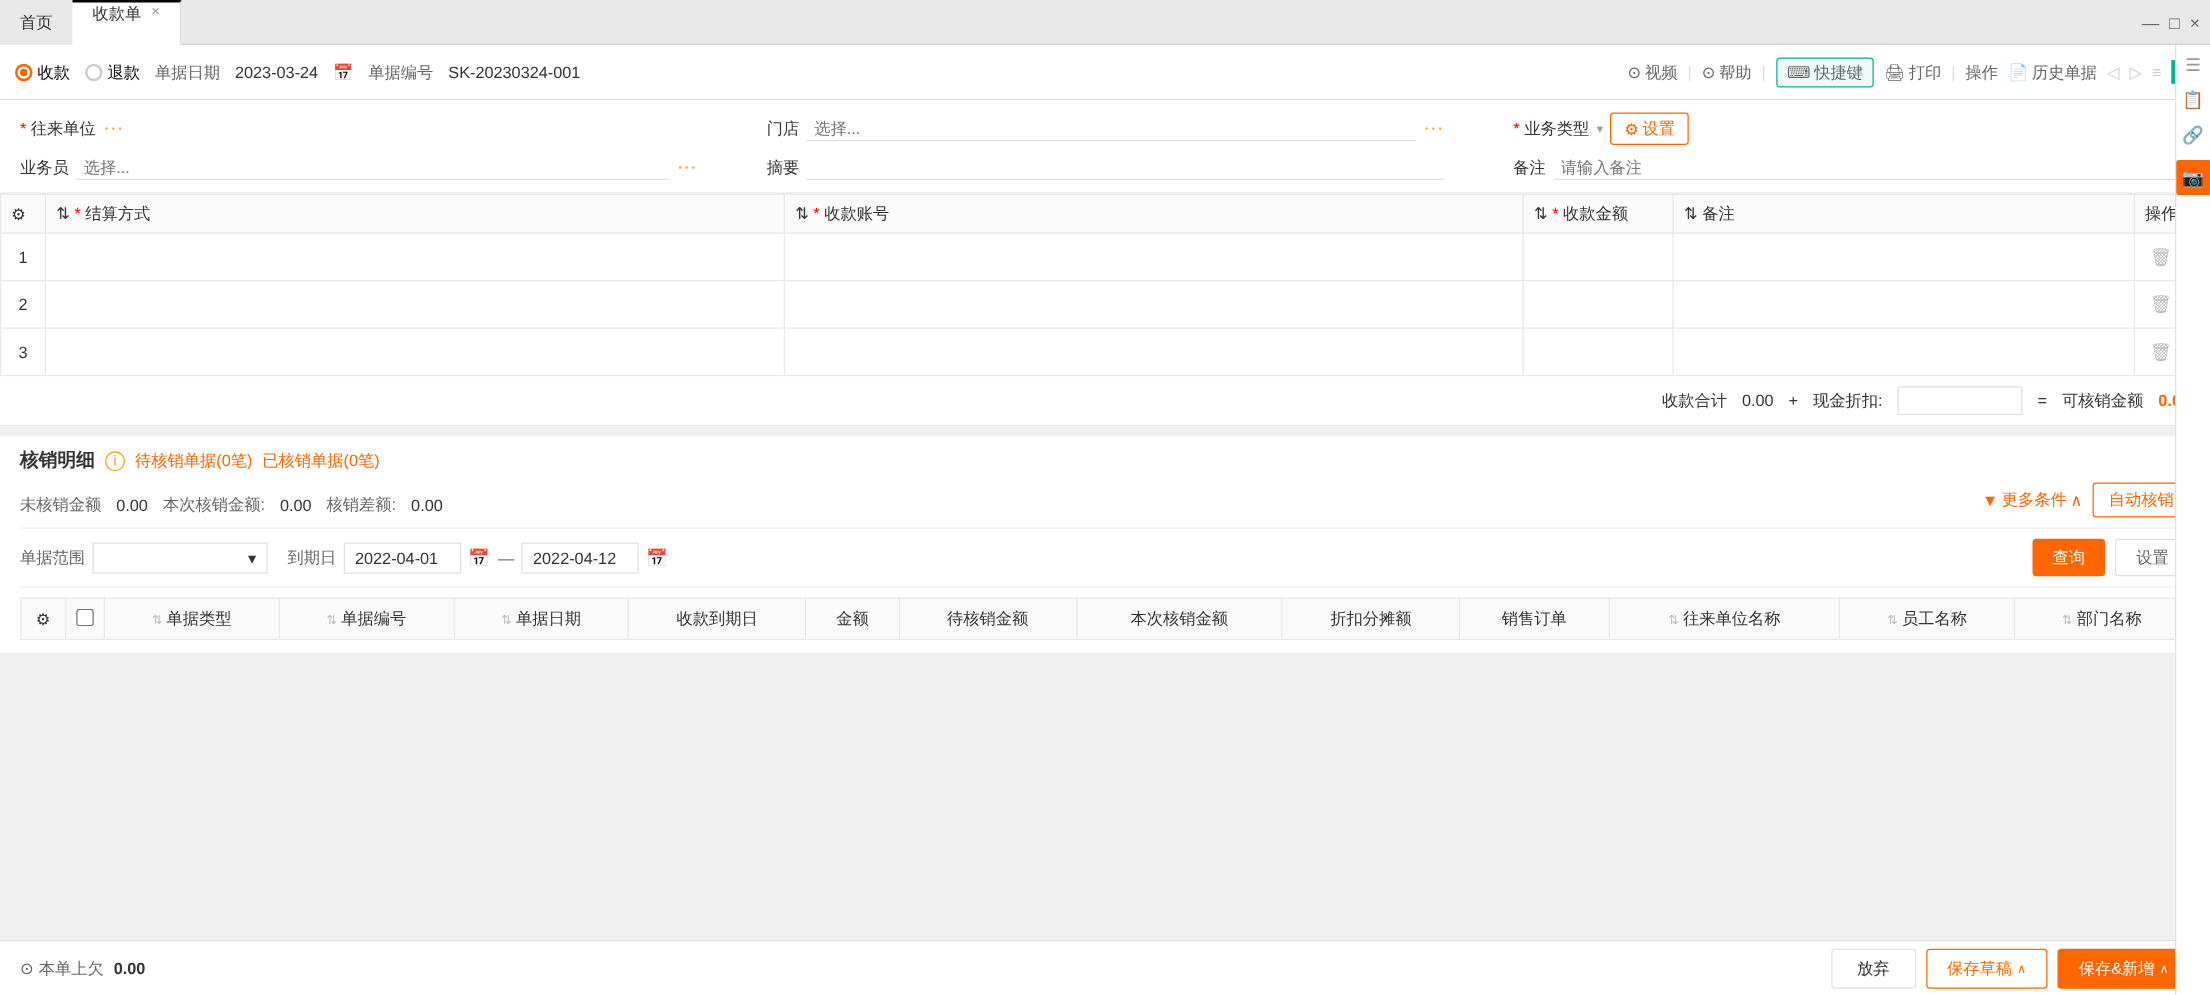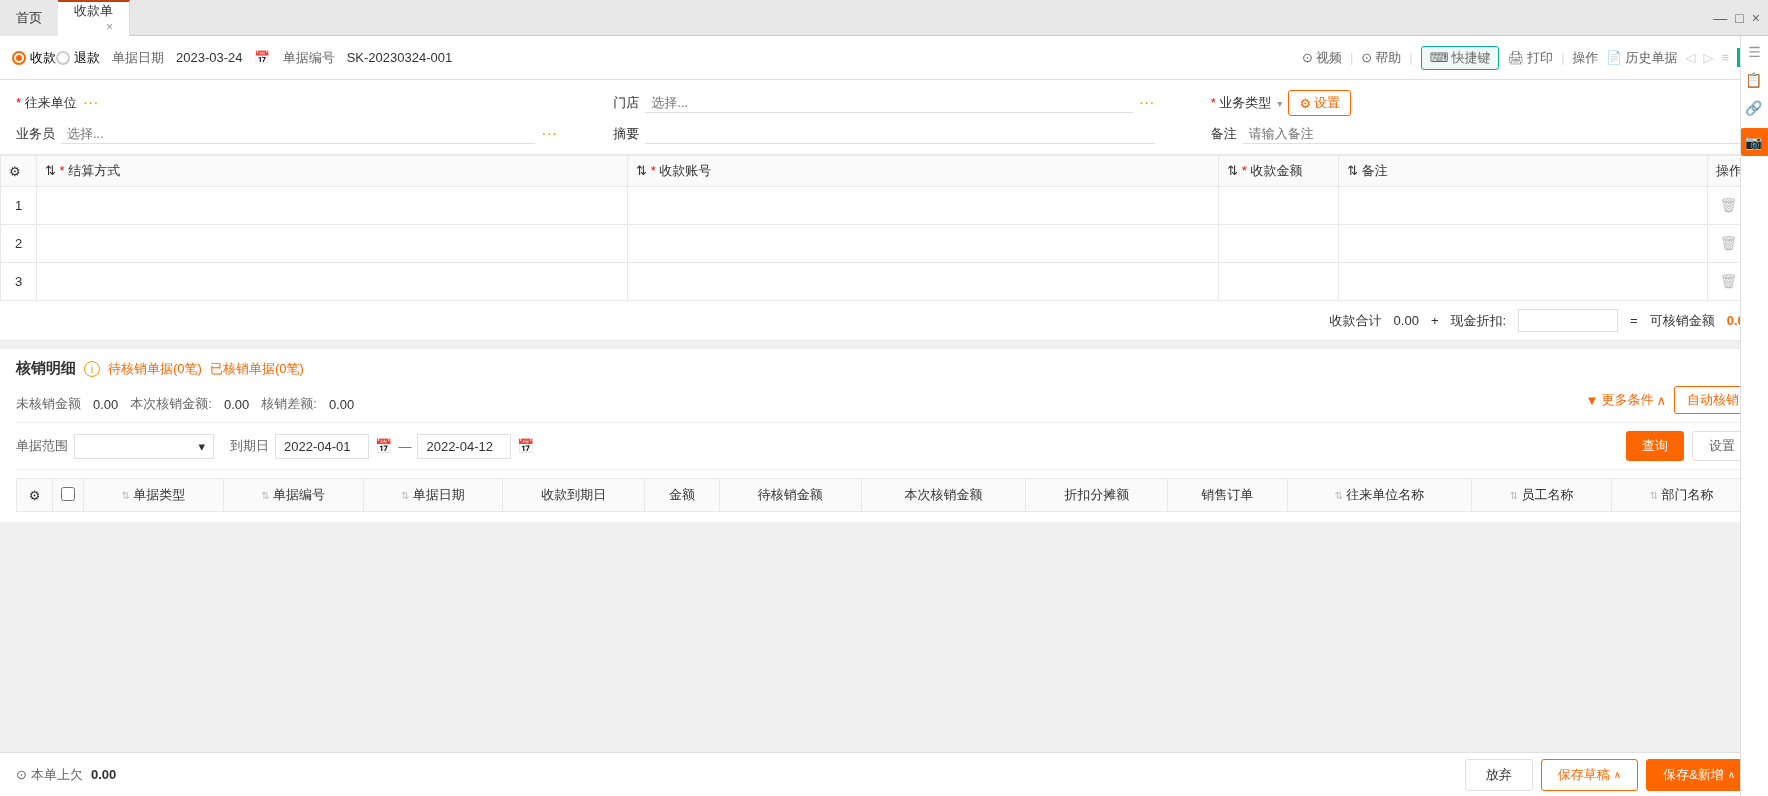--- a/index.html
+++ b/index.html
@@ -9,36 +9,35 @@
     .tab-bar {
       display: flex; align-items: center; background: #e8e8e8; height: 36px;
       border-bottom: 1px solid #ccc; padding-left: 0;
     }
     .tab-home {
       background: #e8e8e8; color: #333; padding: 0 16px; height: 36px;
       display: flex; align-items: center; cursor: pointer; font-size: 13px;
     }
     .tab-active {
       background: #fff; color: #333; padding: 0 16px; height: 36px;
-      display: flex; align-items: flex-end; cursor: pointer; font-size: 13px;
-      border-top: 2px solid #c2410c; border-right: 1px solid #ddd;
+      display: flex; align-items: flex-start; cursor: pointer; font-size: 13px;
+      border-top: 2px solid #000000; border-right: 1px solid #ddd;
       position: relative;
-      flex-direction: column;
     }
     .tab-close { margin-left: 8px; color: #999; cursor: pointer; font-size: 12px; }
     .tab-spacer { flex: 1; }
     .tab-controls { display: flex; align-items: center; padding-right: 8px; gap: 8px; }
     .tab-controls span { cursor: pointer; font-size: 14px; color: #666; }
 
     
     .toolbar {
       display: flex; align-items: center; background: #fff; height: 44px;
       border-bottom: 1px solid #e0e0e0; padding: 0 12px; gap: 12px;
     }
-    .radio-group { display: flex; align-items: center; }
+    .radio-group { display: flex; align-items: center; gap: 12px; }
     .radio-item { display: flex; align-items: center; gap: 4px; cursor: pointer; }
     .radio-circle {
       width: 14px; height: 14px; border-radius: 50%; border: 2px solid #ccc;
       display: flex; align-items: center; justify-content: center;
     }
     .radio-circle.active { border-color: #f60; }
     .radio-circle.active::after {
       content: ''; width: 6px; height: 6px; background: #f60; border-radius: 50%;
     }
     .toolbar-label { color: #666; }

